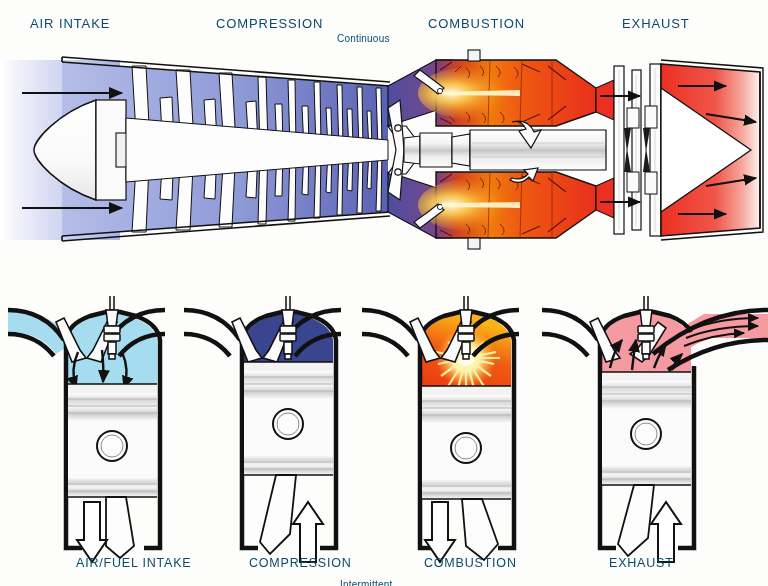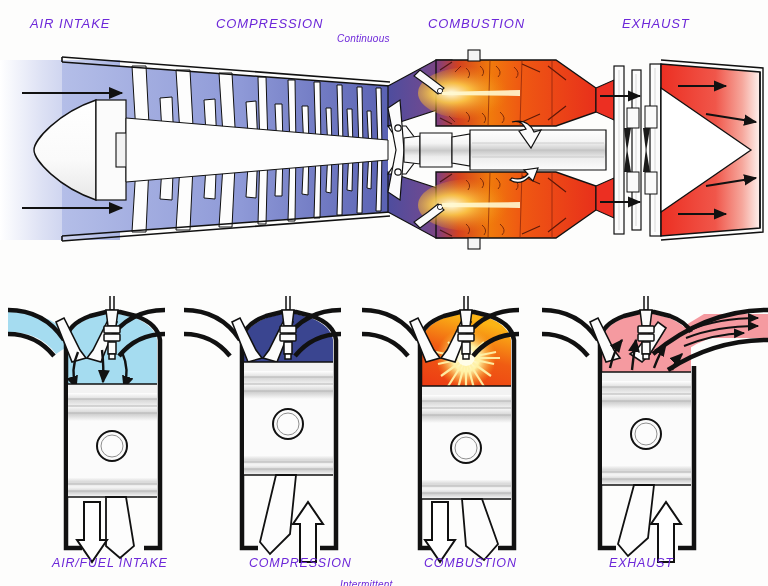--- a/index.html
+++ b/index.html
@@ -15,24 +15,23 @@
   #page {
     position: relative;
     width: 768px;
     height: 586px;
     background: #fdfdfc;
     overflow: hidden;
   }
   .label {
     position: absolute;
     font-family: "Liberation Sans", sans-serif;
-    color: #6d28d9;
+    color: #0c4a6e;
     white-space: nowrap;
     letter-spacing: 0.3px;
-    font-style: italic;
   }
   .label-upper {
     font-size: 13px;
     letter-spacing: 0.9px;
   }
   .label-mixed {
     font-size: 10px;
     letter-spacing: 0.2px;
   }
   .label-bottom {
@@ -626,20 +625,20 @@
 
   <div>
     <div class="label label-upper" style="left:30px;  top:16px;">AIR INTAKE</div>
     <div class="label label-upper" style="left:216px; top:16px;">COMPRESSION</div>
     <div class="label label-mixed" style="left:337px; top:33px;">Continuous</div>
     <div class="label label-upper" style="left:428px; top:16px;">COMBUSTION</div>
     <div class="label label-upper" style="left:622px; top:16px;">EXHAUST</div>
   </div>
 
   <div>
-    <div class="label label-bottom" style="left:52px;  top:556px;text-align:center;">AIR/FUEL INTAKE</div>
+    <div class="label label-bottom" style="left:76px;  top:556px;text-align:center;">AIR/FUEL INTAKE</div>
     <div class="label label-bottom" style="left:249px; top:556px;">COMPRESSION</div>
     <div class="label label-mixed" style="left:340px; top:533px;margin-top:46px;">Intermittent</div>
     <div class="label label-bottom" style="left:424px; top:556px;">COMBUSTION</div>
     <div class="label label-bottom" style="left:609px; top:556px;">EXHAUST</div>
   </div>
 
 </div>
 
 </body></html>

